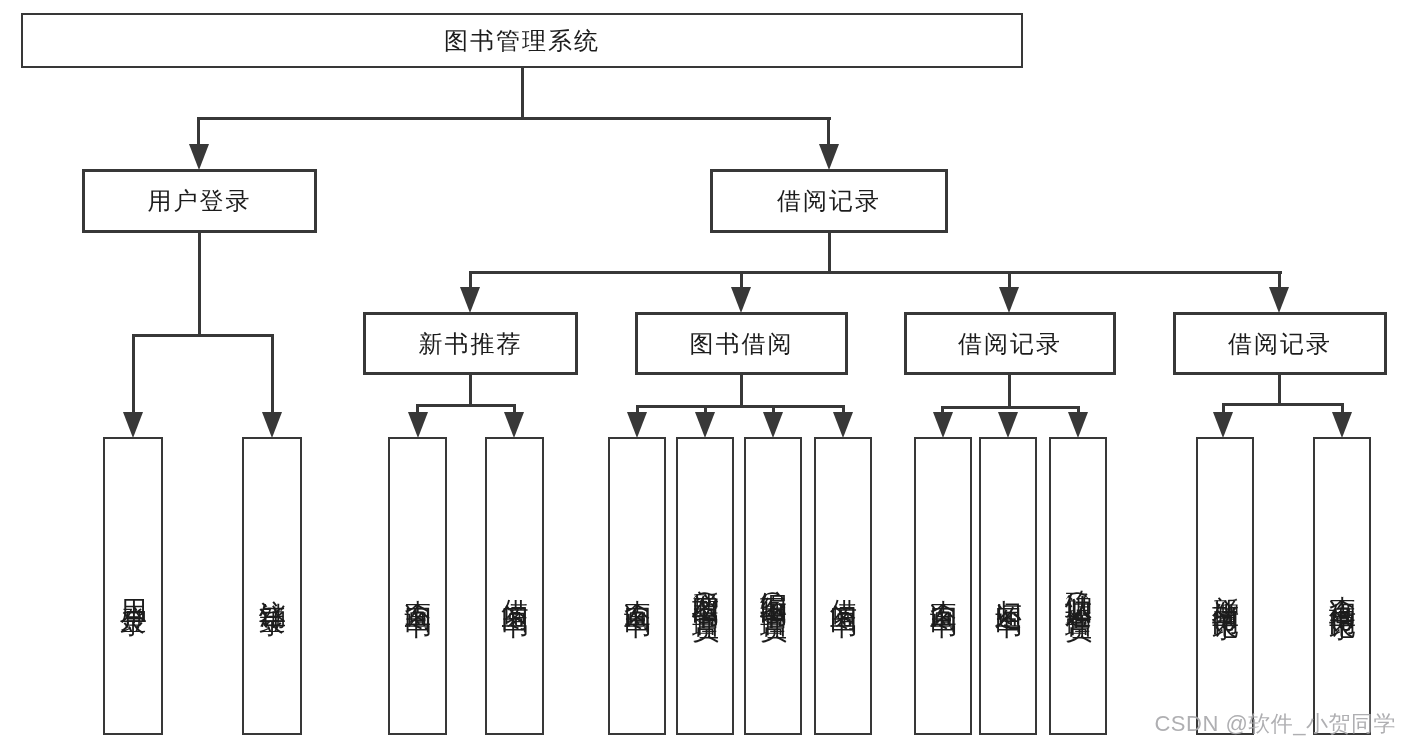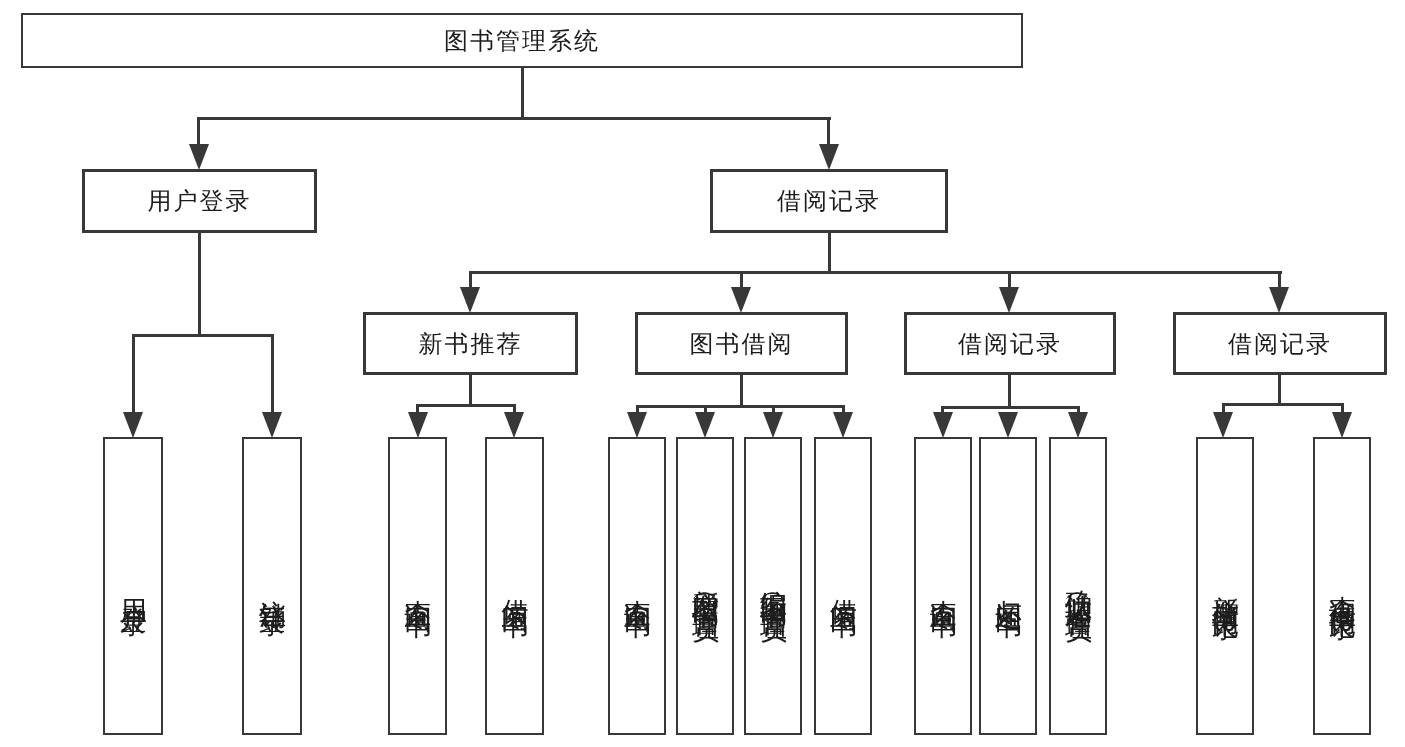--- a/index.html
+++ b/index.html
@@ -175,14 +175,15 @@
   <div class="box vbox" style="left:1049px;top:437px;width:58px;height:298px">
     <span>确认归还（管理员）</span>
   </div>
   <div class="box vbox" style="left:1196px;top:437px;width:58px;height:298px">
     <span>新增借阅记录</span>
   </div>
   <div class="box vbox" style="left:1313px;top:437px;width:58px;height:298px">
     <span>查询借阅记录</span>
   </div>
 
+  <div class="watermark">CSDN @软件_小贺同学</div>
 
 </div>
 
 </body></html>

